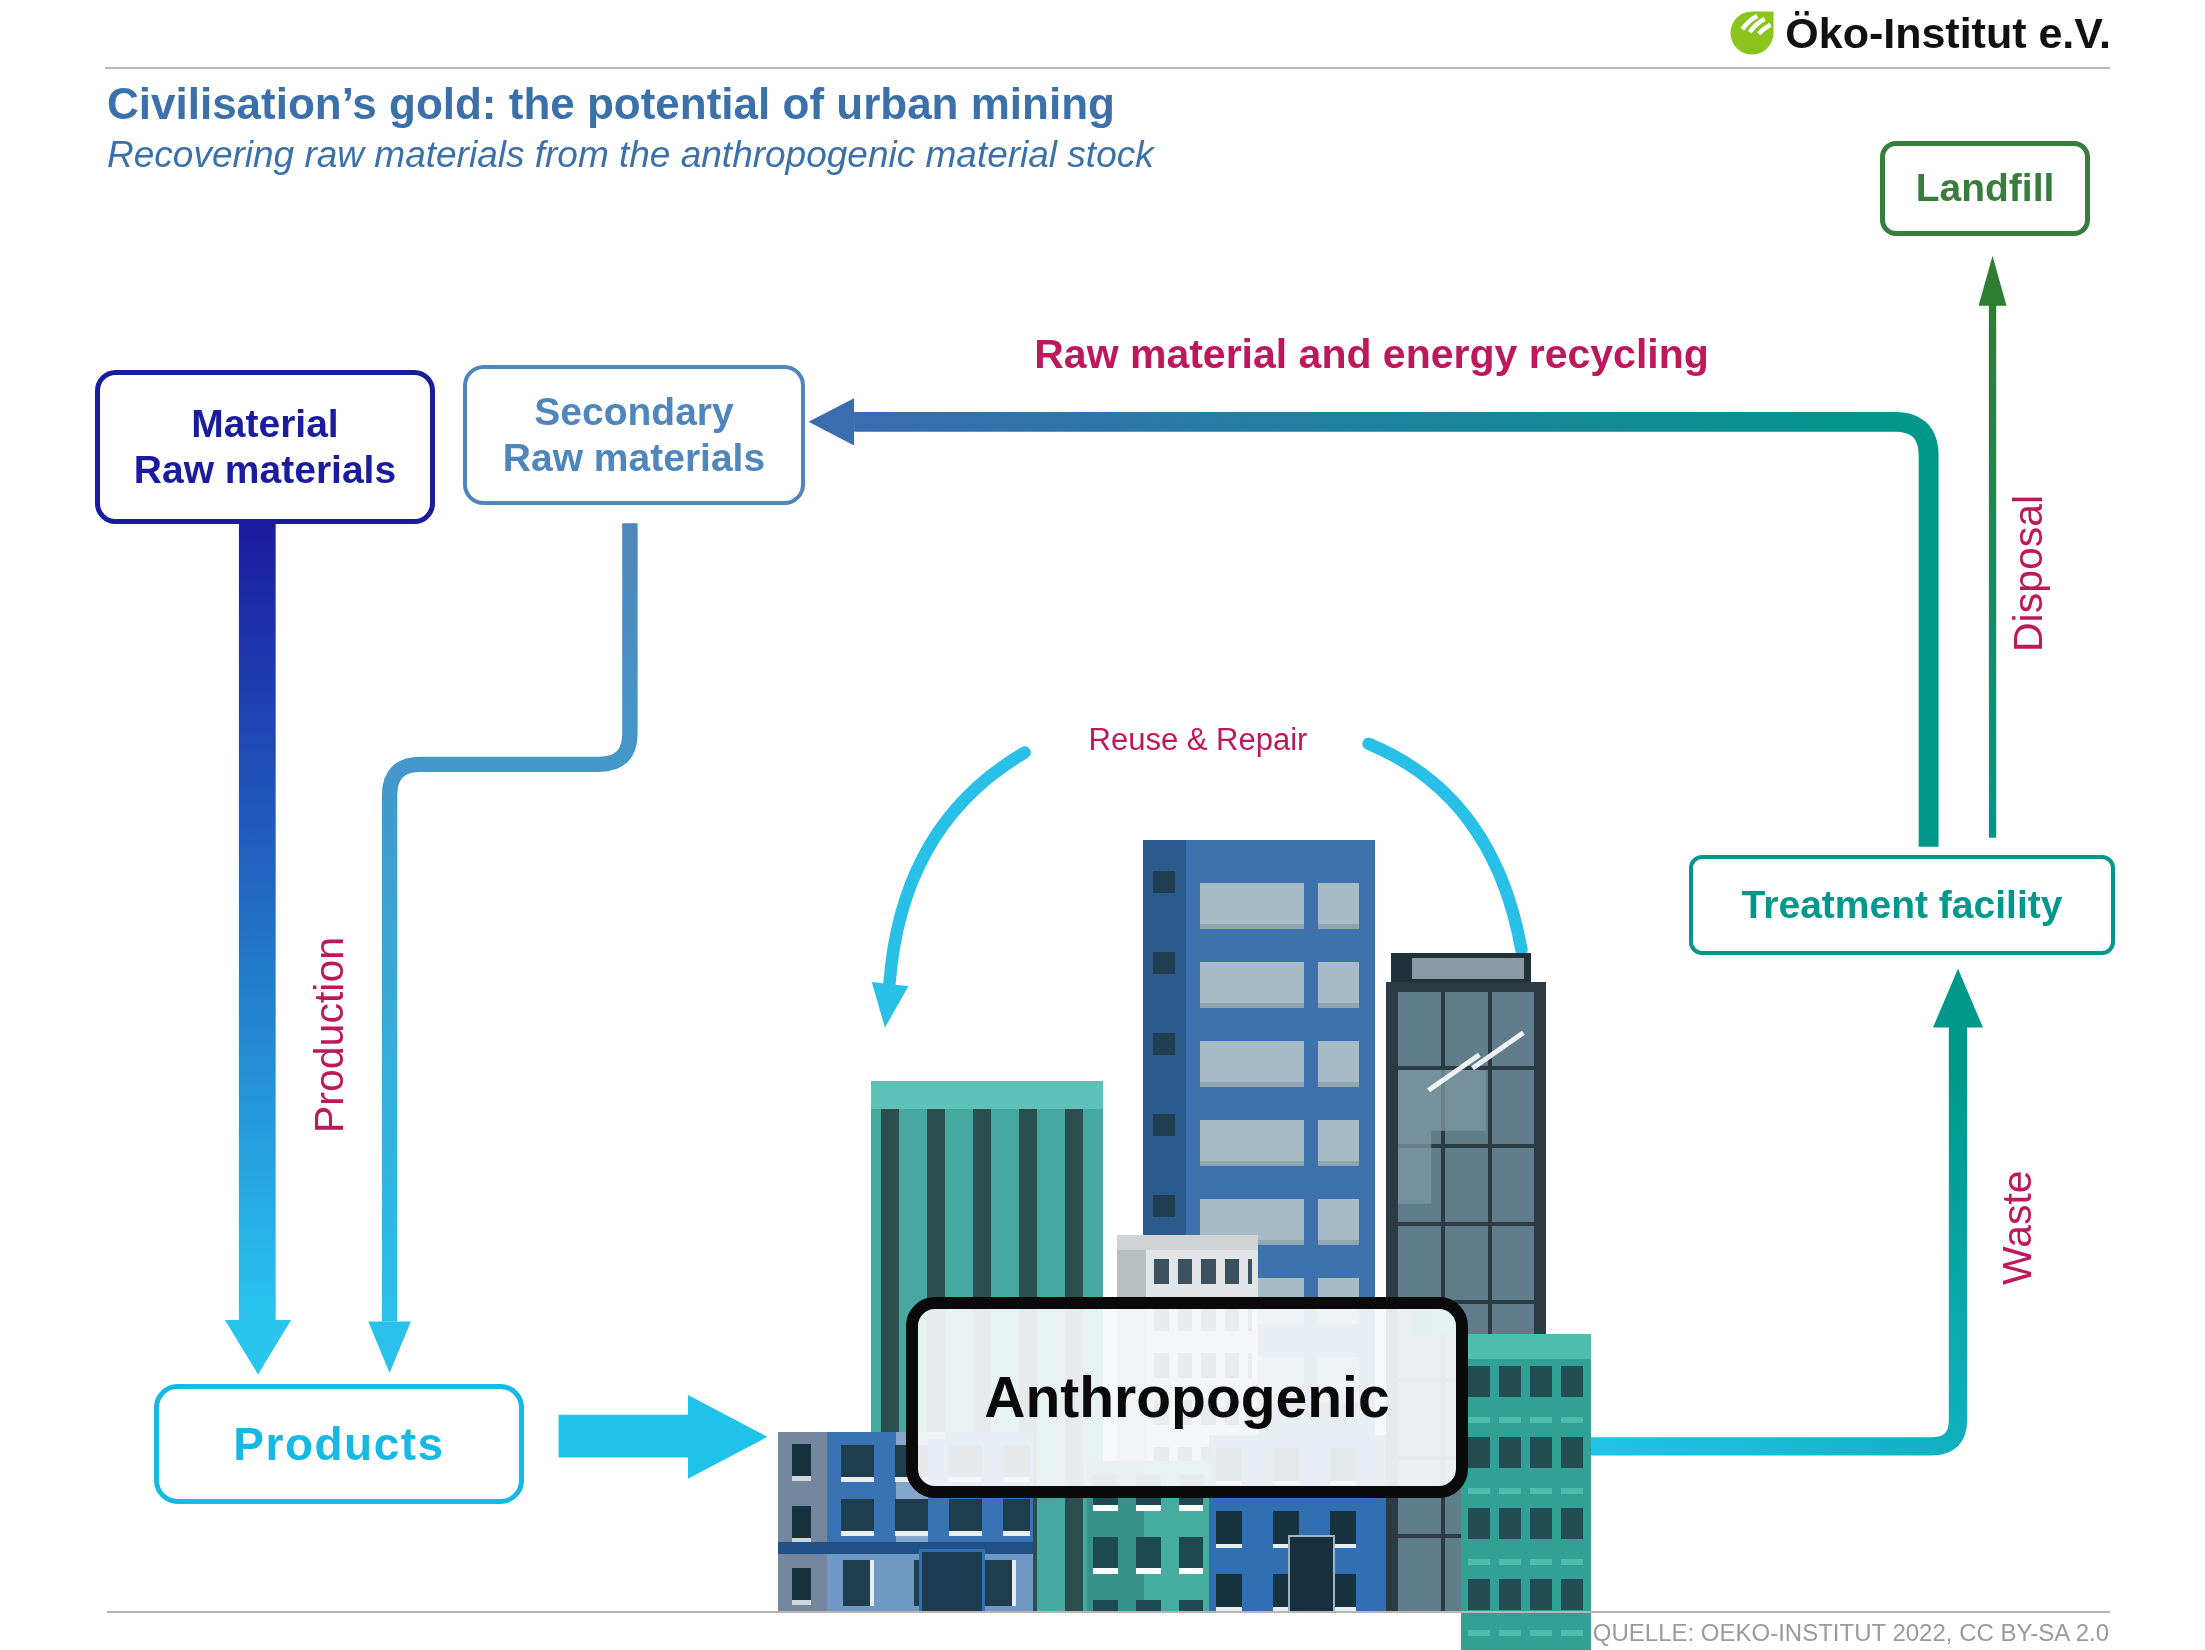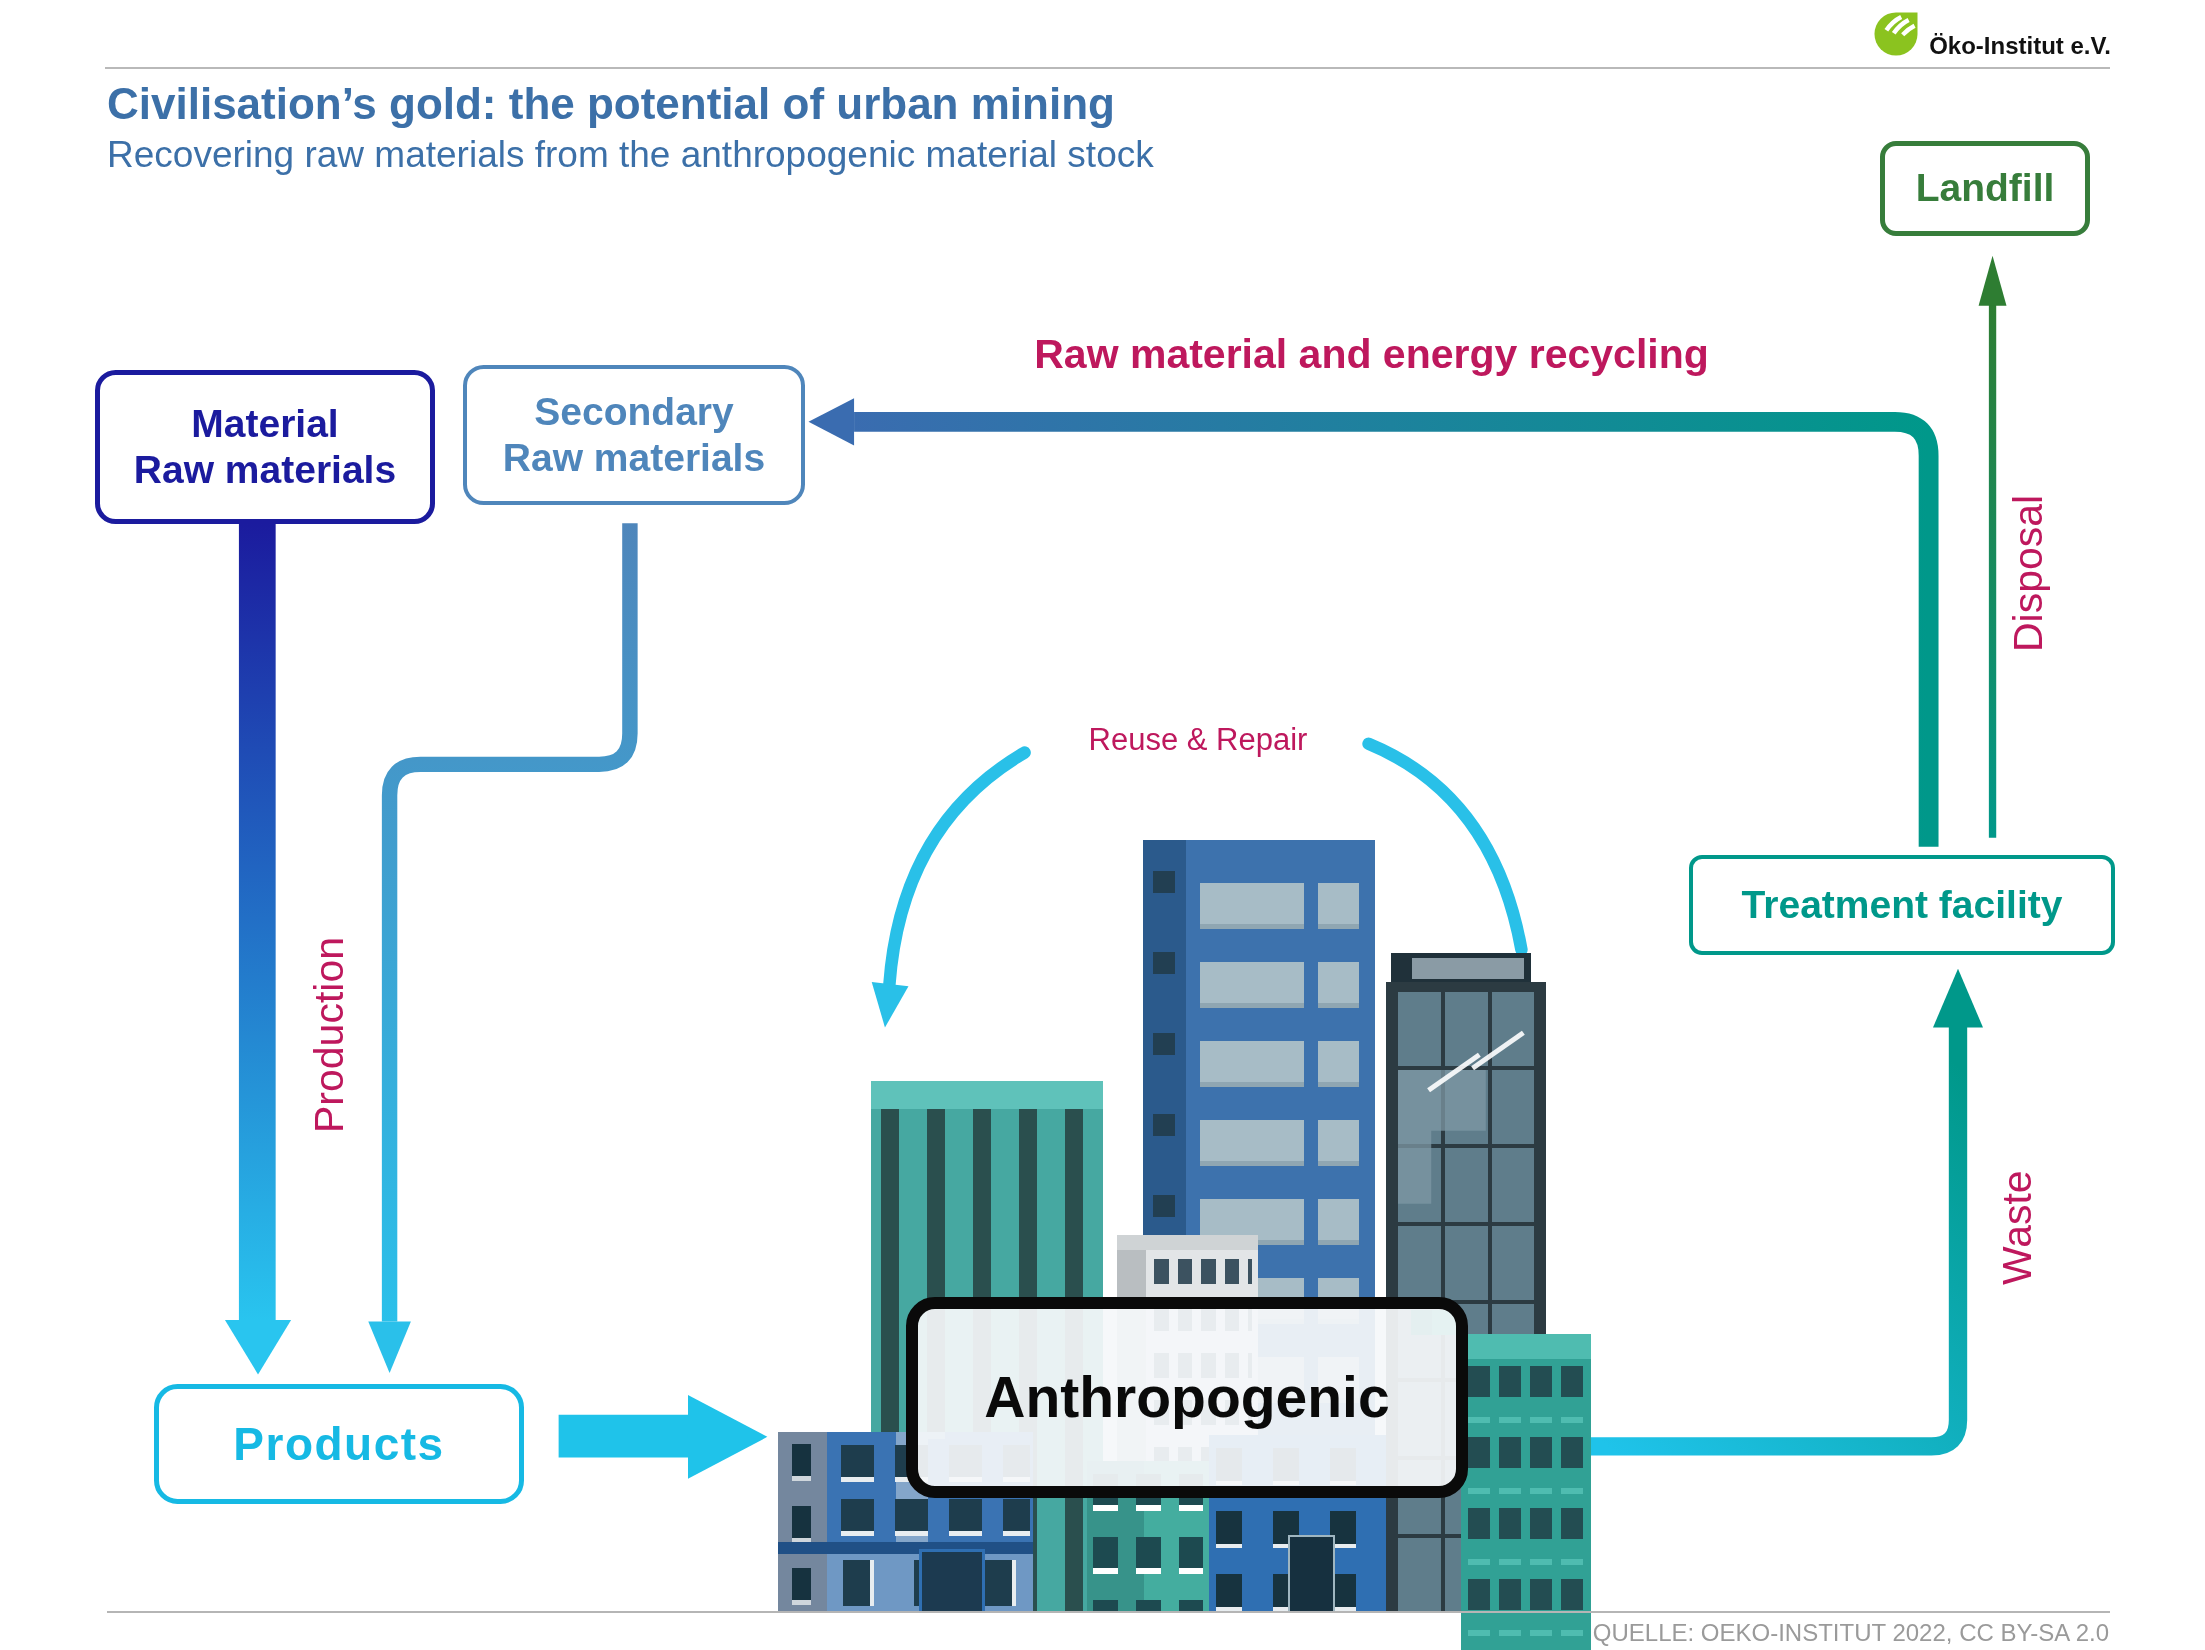--- a/index.html
+++ b/index.html
@@ -3,23 +3,23 @@
 <meta charset="utf-8">
 <style>
   html,body{margin:0;padding:0;background:#ffffff;}
   #canvas{position:relative;width:2205px;height:1650px;background:#ffffff;overflow:hidden;
           font-family:"Liberation Sans","DejaVu Sans",sans-serif;}
   .abs{position:absolute;}
 
   
   #top-rule{position:absolute;left:105px;top:67px;width:2005px;height:2.2px;background:#b9b9b9;}
   #logo{position:absolute;right:94px;top:8.8px;display:flex;align-items:center;gap:10.3px;}
-  #logo-text{font-size:24px;font-weight:bold;color:#111111;letter-spacing:0px;margin-top:23px;}
+  #logo-text{font-size:43px;font-weight:bold;color:#111111;letter-spacing:0px;}
   #page-title{position:absolute;left:107px;top:79px;font-size:44px;font-weight:bold;color:#3c70a8;}
-  #page-subtitle{position:absolute;left:107px;top:134px;font-size:37px;color:#3c70a8;}
+  #page-subtitle{position:absolute;left:107px;top:134px;font-size:37px;color:#3c70a8;font-style:italic;}
 
   
   .node{position:absolute;display:flex;flex-direction:column;justify-content:center;
         text-align:center;font-weight:bold;background:#ffffff;z-index:3;line-height:1.18;}
   #primary-box{left:95px;top:370px;width:330px;height:144px;border:5.1px solid #1b1b9e;border-radius:20.6px;color:#1b1b9e;font-size:39px;}
   #secondary-box{left:463px;top:365px;width:334px;height:132px;border:4.4px solid #4f86bb;border-radius:20.6px;color:#4f86bb;font-size:39px;}
   #products-box{left:154px;top:1384px;width:360px;height:110px;border:5.1px solid #16b9e4;border-radius:23.5px;color:#16b9e4;font-size:46px;letter-spacing:1.5px;}
   #treatment-box{left:1689px;top:855px;width:418px;height:92px;border:4.4px solid #00988a;border-radius:13px;color:#00988a;font-size:39px;}
   #landfill-box{left:1880px;top:141px;width:200px;height:85px;border:5.1px solid #377d3b;border-radius:16px;color:#377d3b;font-size:39px;}
 

